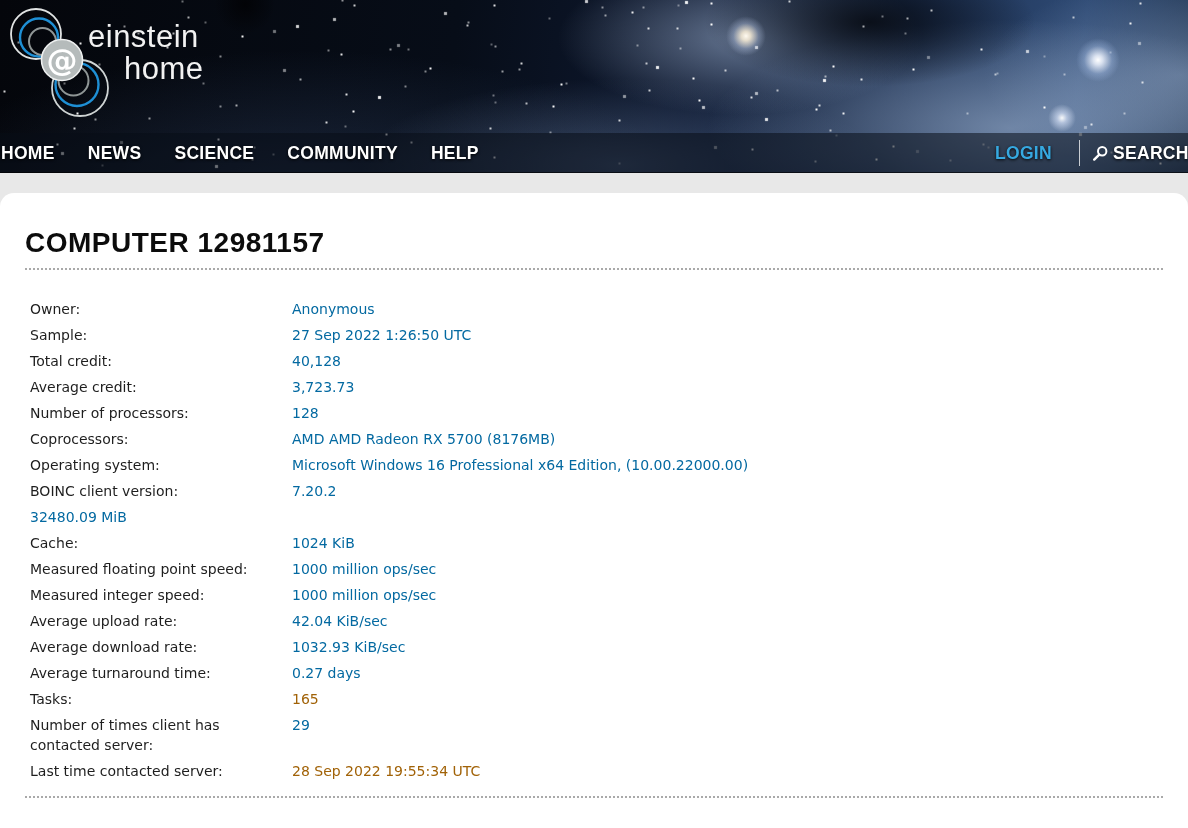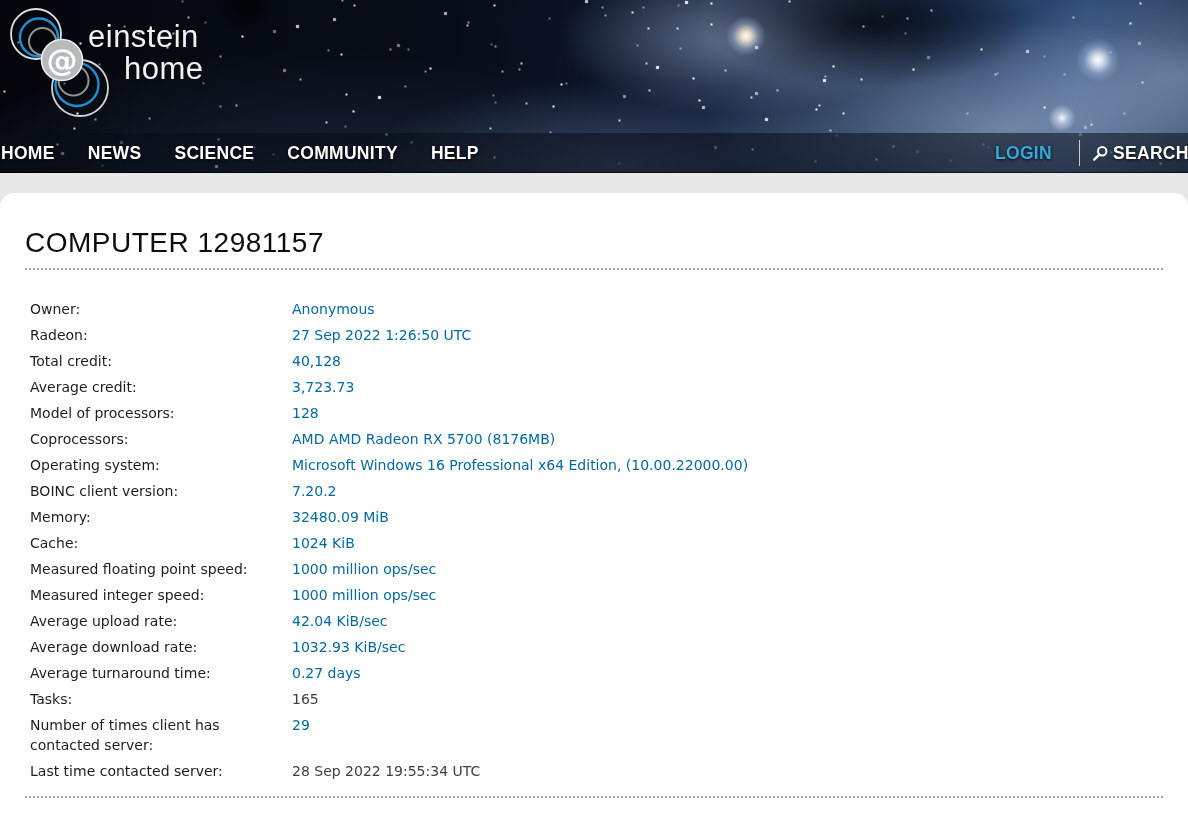--- a/index.html
+++ b/index.html
@@ -76,34 +76,34 @@
   
   .page-bg { background: #e8e8e8; padding-top: 20px; min-height: 655px; }
   .card {
     background: #ffffff;
     border-radius: 14px 14px 0 0;
     min-height: 635px;
     padding: 33px 25px 10px 25px;
   }
   .page-title {
     font-family: "Liberation Sans", sans-serif;
-    font-size: 28px; font-weight: normal; color: #0c0c0c;
+    font-size: 28px; font-weight: bold; color: #0c0c0c;
     letter-spacing: 0.5px; line-height: 33px;
   }
   .dotted-divider { border-top: 2px dotted #a9a9a9; height: 0; margin-top: 9px; }
   .dotted-divider.bottom { margin-top: 12px; }
 
   .details { margin: 26px 0 0 5px; }
   .detail-row {
     display: grid; grid-template-columns: 260px 1fr; column-gap: 2px;
     padding: 3px 0; font-size: 14px; line-height: 20px; color: #1e1e1e;
   }
   .detail-label { color: #1e1e1e; }
   .detail-value { color: #0369a1; white-space: nowrap; }
-  a.detail-value.link { color: #404040; text-decoration: none; cursor: pointer; }
+  a.detail-value.link { color: #a16207; text-decoration: none; cursor: pointer; }
 </style>
 </head>
 <body>
 
 <div class="header">
   <div class="star-field" id="star-field" style="box-shadow: rgba(255, 255, 255, 0.57) 254px 147px 0px 0.5px, rgba(255, 255, 255, 0.7) 646px 63px 0px 0.5px, rgba(255, 255, 255, 0.53) 468px 22px 0px 0.5px, rgba(255, 255, 255, 0.53) 390px 49px 0px 0.5px, rgba(255, 255, 255, 0.91) 1160px 163px 0px 0.5px, rgba(255, 255, 255, 0.75) 649px 90px 0px 0.5px, rgba(255, 255, 255, 0.97) 833px 66px 0px 0.5px, rgba(255, 255, 255, 0.57) 342px 0px 0px 0.5px, rgba(255, 255, 255, 0.97) 693px 78px 0px 0.5px, rgba(255, 255, 255, 0.81) 62px 153px 1px 1px, rgba(255, 255, 255, 0.96) 913px 69px 0px 0.5px, rgba(255, 255, 255, 0.52) 18px 42px 0px 0.5px, rgba(255, 255, 255, 0.61) 830px 130px 0px 0.5px, rgba(255, 255, 255, 0.99) 711px 24px 0px 0.5px, rgba(255, 255, 255, 0.7) 703px 107px 1px 1px, rgba(255, 255, 255, 0.49) 425px 71px 0px 0.5px, rgba(255, 255, 255, 0.43) 273px 154px 0px 0.5px, rgba(255, 255, 255, 0.36) 205px 22px 0px 0.5px, rgba(255, 255, 255, 0.95) 77px 113px 0px 0.5px, rgba(255, 255, 255, 0.4) 905px 33px 0px 0.5px, rgba(255, 255, 255, 0.82) 751px 97px 0px 0.5px, rgba(255, 255, 255, 0.56) 605px 15px 0px 0.5px, rgba(255, 255, 255, 0.88) 341px 54px 0px 0.5px, rgba(255, 255, 255, 0.96) 699px 100px 0px 0.5px, rgba(255, 255, 255, 0.44) 274px 31px 1px 1px, rgba(255, 255, 255, 0.37) 495px 102px 0px 0.5px, rgba(255, 255, 255, 0.96) 1044px 107px 0px 0.5px, rgba(255, 255, 255, 0.86) 494px 5px 0px 0.5px, rgba(255, 255, 255, 0.4) 619px 163px 0px 0.5px, rgba(255, 255, 255, 0.55) 95px 119px 0px 0.5px, rgba(255, 255, 255, 0.79) 354px 5px 0px 0.5px, rgba(255, 255, 255, 0.94) 430px 68px 0px 0.5px, rgba(255, 255, 255, 0.79) 586px 1px 1px 1px, rgba(255, 255, 255, 0.36) 444px 154px 0px 0.5px, rgba(255, 255, 255, 0.73) 167px 47px 0px 0.5px, rgba(255, 255, 255, 0.74) 467px 25px 0px 0.5px, rgba(255, 255, 255, 0.39) 1110px 52px 0px 0.5px, rgba(255, 255, 255, 0.51) 220px 56px 0px 0.5px, rgba(255, 255, 255, 0.96) 553px 106px 0px 0.5px, rgba(255, 255, 255, 0.77) 756px 47px 1px 1px, rgba(255, 255, 255, 0.89) 893px 146px 0px 0.5px, rgba(255, 255, 255, 0.91) 843px 113px 0px 0.5px, rgba(255, 255, 255, 0.56) 121px 142px 1px 1px, rgba(255, 255, 255, 0.94) 824px 80px 1px 1px, rgba(255, 255, 255, 0.81) 326px 122px 0px 0.5px, rgba(255, 255, 255, 0.42) 928px 57px 1px 1px, rgba(255, 255, 255, 0.51) 1139px 43px 1px 1px, rgba(255, 255, 255, 0.91) 1130px 23px 0px 0.5px, rgba(255, 255, 255, 0.39) 678px 5px 0px 0.5px, rgba(255, 255, 255, 0.42) 203px 83px 0px 0.5px, rgba(255, 255, 255, 0.72) 411px 142px 0px 0.5px, rgba(255, 255, 255, 0.48) 1064px 74px 0px 0.5px, rgba(255, 255, 255, 0.64) 907px 18px 0px 0.5px, rgba(255, 255, 255, 0.66) 1073px 17px 0px 0.5px, rgba(255, 255, 255, 0.47) 328px 50px 0px 0.5px, rgba(255, 255, 255, 0.58) 502px 71px 0px 0.5px, rgba(255, 255, 255, 0.49) 405px 86px 0px 0.5px, rgba(255, 255, 255, 0.94) 686px 2px 1px 1px, rgba(255, 255, 255, 0.71) 931px 10px 0px 0.5px, rgba(255, 255, 255, 0.42) 182px 1px 0px 0.5px, rgba(255, 255, 255, 0.38) 549px 18px 0px 0.5px, rgba(255, 255, 255, 0.76) 789px 1px 0px 0.5px, rgba(255, 255, 255, 0.49) 284px 70px 1px 1px, rgba(255, 255, 255, 0.42) 882px 16px 0px 0.5px, rgba(255, 255, 255, 0.7) 334px 19px 1px 1px, rgba(255, 255, 255, 0.4) 988px 147px 0px 0.5px, rgba(255, 255, 255, 0.64) 777px 90px 0px 0.5px, rgba(255, 255, 255, 0.63) 236px 105px 0px 0.5px, rgba(255, 255, 255, 0.83) 297px 26px 1px 1px, rgba(255, 255, 255, 0.62) 300px 79px 0px 0.5px, rgba(255, 255, 255, 0.81) 4px 91px 0px 0.5px, rgba(255, 255, 255, 0.49) 220px 106px 0px 0.5px, rgba(255, 255, 255, 0.8) 521px 63px 0px 0.5px, rgba(255, 255, 255, 0.41) 1085px 127px 1px 1px, rgba(255, 255, 255, 0.54) 624px 96px 1px 1px, rgba(255, 255, 255, 0.42) 408px 49px 0px 0.5px, rgba(255, 255, 255, 0.4) 997px 73px 0px 0.5px, rgba(255, 255, 255, 0.6) 1111px 152px 0px 0.5px, rgba(255, 255, 255, 0.92) 57px 144px 0px 0.5px, rgba(255, 255, 255, 0.95) 711px 3px 0px 0.5px, rgba(255, 255, 255, 0.79) 819px 105px 0px 0.5px, rgba(255, 255, 255, 0.36) 1044px 56px 0px 0.5px, rgba(255, 255, 255, 0.38) 345px 126px 0px 0.5px, rgba(255, 255, 255, 0.46) 566px 83px 0px 0.5px, rgba(255, 255, 255, 0.38) 917px 151px 1px 1px, rgba(255, 255, 255, 0.78) 74px 128px 0px 0.5px, rgba(255, 255, 255, 0.92) 218px 139px 0px 0.5px, rgba(255, 255, 255, 0.75) 490px 128px 0px 0.5px, rgba(255, 255, 255, 0.96) 876px 159px 0px 0.5px, rgba(255, 255, 255, 0.73) 1027px 51px 1px 1px, rgba(255, 255, 255, 0.68) 207px 153px 1px 1px, rgba(255, 255, 255, 0.9) 80px 43px 0px 0.5px, rgba(255, 255, 255, 0.35) 491px 44px 0px 0.5px, rgba(255, 255, 255, 0.41) 64px 83px 0px 0.5px, rgba(255, 255, 255, 0.82) 648px 28px 0px 0.5px, rgba(255, 255, 255, 0.88) 752px 149px 0px 0.5px, rgba(255, 255, 255, 0.52) 138px 33px 0px 0.5px, rgba(255, 255, 255, 0.47) 99px 64px 0px 0.5px, rgba(255, 255, 255, 0.63) 863px 26px 0px 0.5px, rgba(255, 255, 255, 0.66) 188px 17px 0px 0.5px, rgba(255, 255, 255, 0.81) 1140px 3px 0px 0.5px, rgba(255, 255, 255, 0.41) 493px 95px 0px 0.5px, rgba(255, 255, 255, 0.56) 715px 147px 1px 1px, rgba(255, 255, 255, 0.49) 1004px 156px 0px 0.5px, rgba(255, 255, 255, 0.91) 216px 166px 1px 1px, rgba(255, 255, 255, 0.89) 981px 49px 0px 0.5px, rgba(255, 255, 255, 0.61) 983px 144px 0px 0.5px, rgba(255, 255, 255, 0.7) 445px 13px 1px 1px, rgba(255, 255, 255, 0.55) 519px 69px 0px 0.5px, rgba(255, 255, 255, 0.85) 861px 79px 0px 0.5px, rgba(255, 255, 255, 0.68) 173px 33px 0px 0.5px, rgba(255, 255, 255, 0.73) 252px 159px 0px 0.5px, rgba(255, 255, 255, 0.56) 149px 118px 0px 0.5px, rgba(255, 255, 255, 0.46) 550px 132px 0px 0.5px, rgba(255, 255, 255, 0.96) 816px 109px 0px 0.5px, rgba(255, 255, 255, 0.79) 1091px 124px 0px 0.5px, rgba(255, 255, 255, 0.58) 825px 76px 0px 0.5px, rgba(255, 255, 255, 0.88) 766px 119px 1px 1px, rgba(255, 255, 255, 0.97) 353px 111px 0px 0.5px, rgba(255, 255, 255, 0.94) 561px 84px 0px 0.5px, rgba(255, 255, 255, 0.76) 1142px 82px 0px 0.5px, rgba(255, 255, 255, 0.68) 526px 103px 0px 0.5px, rgba(255, 255, 255, 0.62) 995px 74px 0px 0.5px, rgba(255, 255, 255, 0.78) 677px 28px 0px 0.5px, rgba(255, 255, 255, 0.83) 494px 157px 0px 0.5px, rgba(255, 255, 255, 0.76) 1080px 134px 1px 1px, rgba(255, 255, 255, 0.51) 602px 7px 0px 0.5px, rgba(255, 255, 255, 0.51) 1124px 113px 0px 0.5px, rgba(255, 255, 255, 0.45) 637px 45px 0px 0.5px, rgba(255, 255, 255, 0.85) 346px 94px 0px 0.5px, rgba(255, 255, 255, 0.43) 173px 67px 0px 0.5px, rgba(255, 255, 255, 0.61) 815px 161px 0px 0.5px, rgba(255, 255, 255, 0.87) 127px 67px 0px 0.5px, rgba(255, 255, 255, 0.49) 398px 45px 1px 1px, rgba(255, 255, 255, 0.92) 657px 67px 1px 1px, rgba(255, 255, 255, 0.9) 632px 12px 0px 0.5px, rgba(255, 255, 255, 0.78) 619px 120px 0px 0.5px, rgba(255, 255, 255, 0.7) 725px 70px 0px 0.5px, rgba(255, 255, 255, 0.5) 950px 160px 0px 0.5px, rgba(255, 255, 255, 0.95) 242px 36px 0px 0.5px, rgba(255, 255, 255, 0.52) 124px 26px 0px 0.5px, rgba(255, 255, 255, 0.48) 967px 113px 0px 0.5px, rgba(255, 255, 255, 0.49) 643px 7px 0px 0.5px, rgba(255, 255, 255, 0.4) 836px 135px 0px 0.5px, rgba(255, 255, 255, 0.54) 495px 46px 0px 0.5px, rgba(255, 255, 255, 0.38) 102px 165px 0px 0.5px, rgba(255, 255, 255, 0.88) 386px 134px 0px 0.5px, rgba(255, 255, 255, 0.64) 756px 93px 1px 1px, rgba(255, 255, 255, 0.47) 680px 48px 0px 0.5px, rgba(255, 255, 255, 0.93) 379px 97px 1px 1px;"></div>
   <div class="glow glow-1"></div>
   <div class="glow glow-2"></div>
   <div class="glow glow-3"></div>
 
@@ -147,49 +147,48 @@
 <div class="page-bg">
   <div class="card">
     <h1 class="page-title">COMPUTER 12981157</h1>
     <div class="dotted-divider"></div>
     <div class="details" id="details">
         <div class="detail-row">
           <div class="detail-label">Owner:</div>
           <div class="detail-value">Anonymous</div>
         </div>
         <div class="detail-row">
-          <div class="detail-label">Radeon:</div>
+          <div class="detail-label">Sample:</div>
           <div class="detail-value">27 Sep 2022 1:26:50 UTC</div>
         </div>
         <div class="detail-row">
           <div class="detail-label">Total credit:</div>
           <div class="detail-value">40,128</div>
         </div>
         <div class="detail-row">
           <div class="detail-label">Average credit:</div>
           <div class="detail-value">3,723.73</div>
         </div>
         <div class="detail-row">
-          <div class="detail-label">Model of processors:</div>
+          <div class="detail-label">Number of processors:</div>
           <div class="detail-value">128</div>
         </div>
         <div class="detail-row">
           <div class="detail-label">Coprocessors:</div>
           <div class="detail-value">AMD AMD Radeon RX 5700 (8176MB)</div>
         </div>
         <div class="detail-row">
           <div class="detail-label">Operating system:</div>
           <div class="detail-value">Microsoft Windows 16 Professional x64 Edition, (10.00.22000.00)</div>
         </div>
         <div class="detail-row">
           <div class="detail-label">BOINC client version:</div>
           <div class="detail-value">7.20.2</div>
         </div>
         <div class="detail-row">
-          <div class="detail-label">Memory:</div>
           <div class="detail-value">32480.09 MiB</div>
         </div>
         <div class="detail-row">
           <div class="detail-label">Cache:</div>
           <div class="detail-value">1024 KiB</div>
         </div>
         <div class="detail-row">
           <div class="detail-label">Measured floating point speed:</div>
           <div class="detail-value">1000 million ops/sec</div>
         </div>

